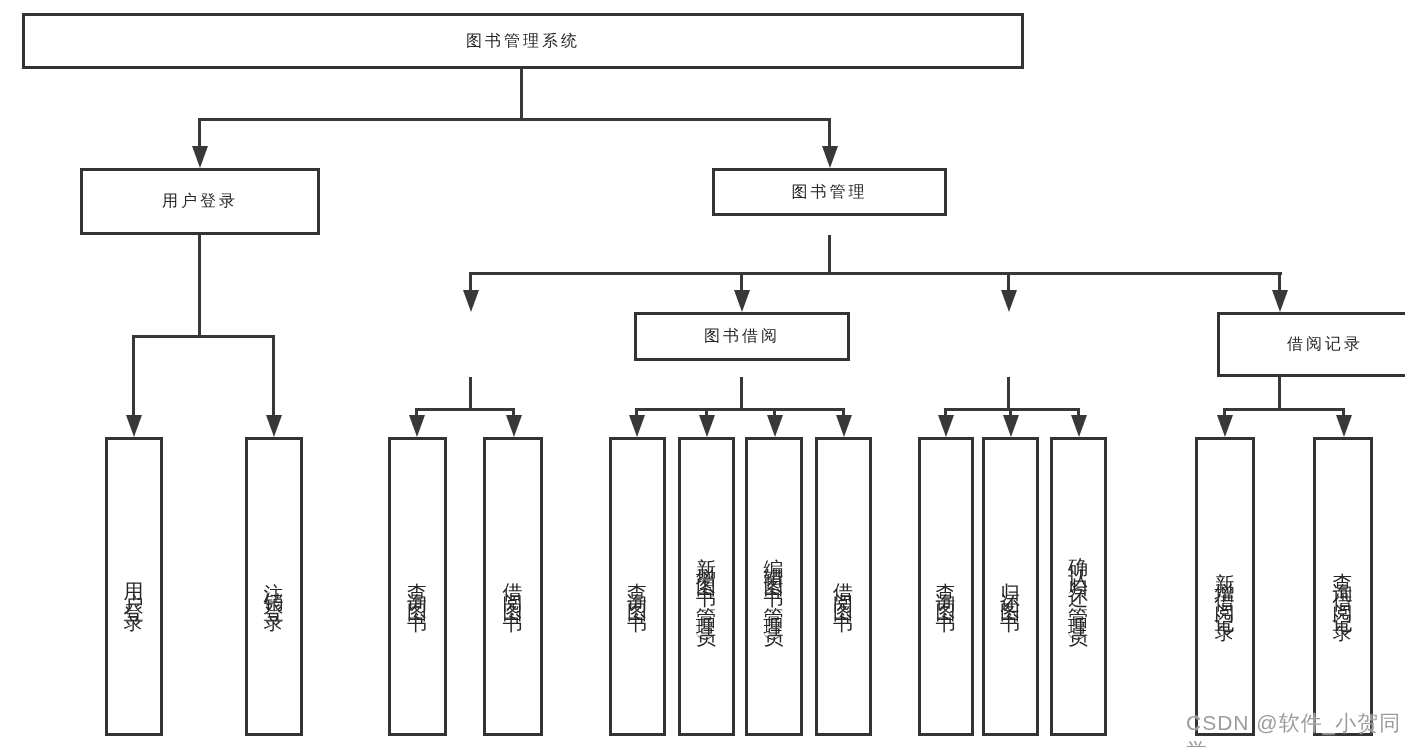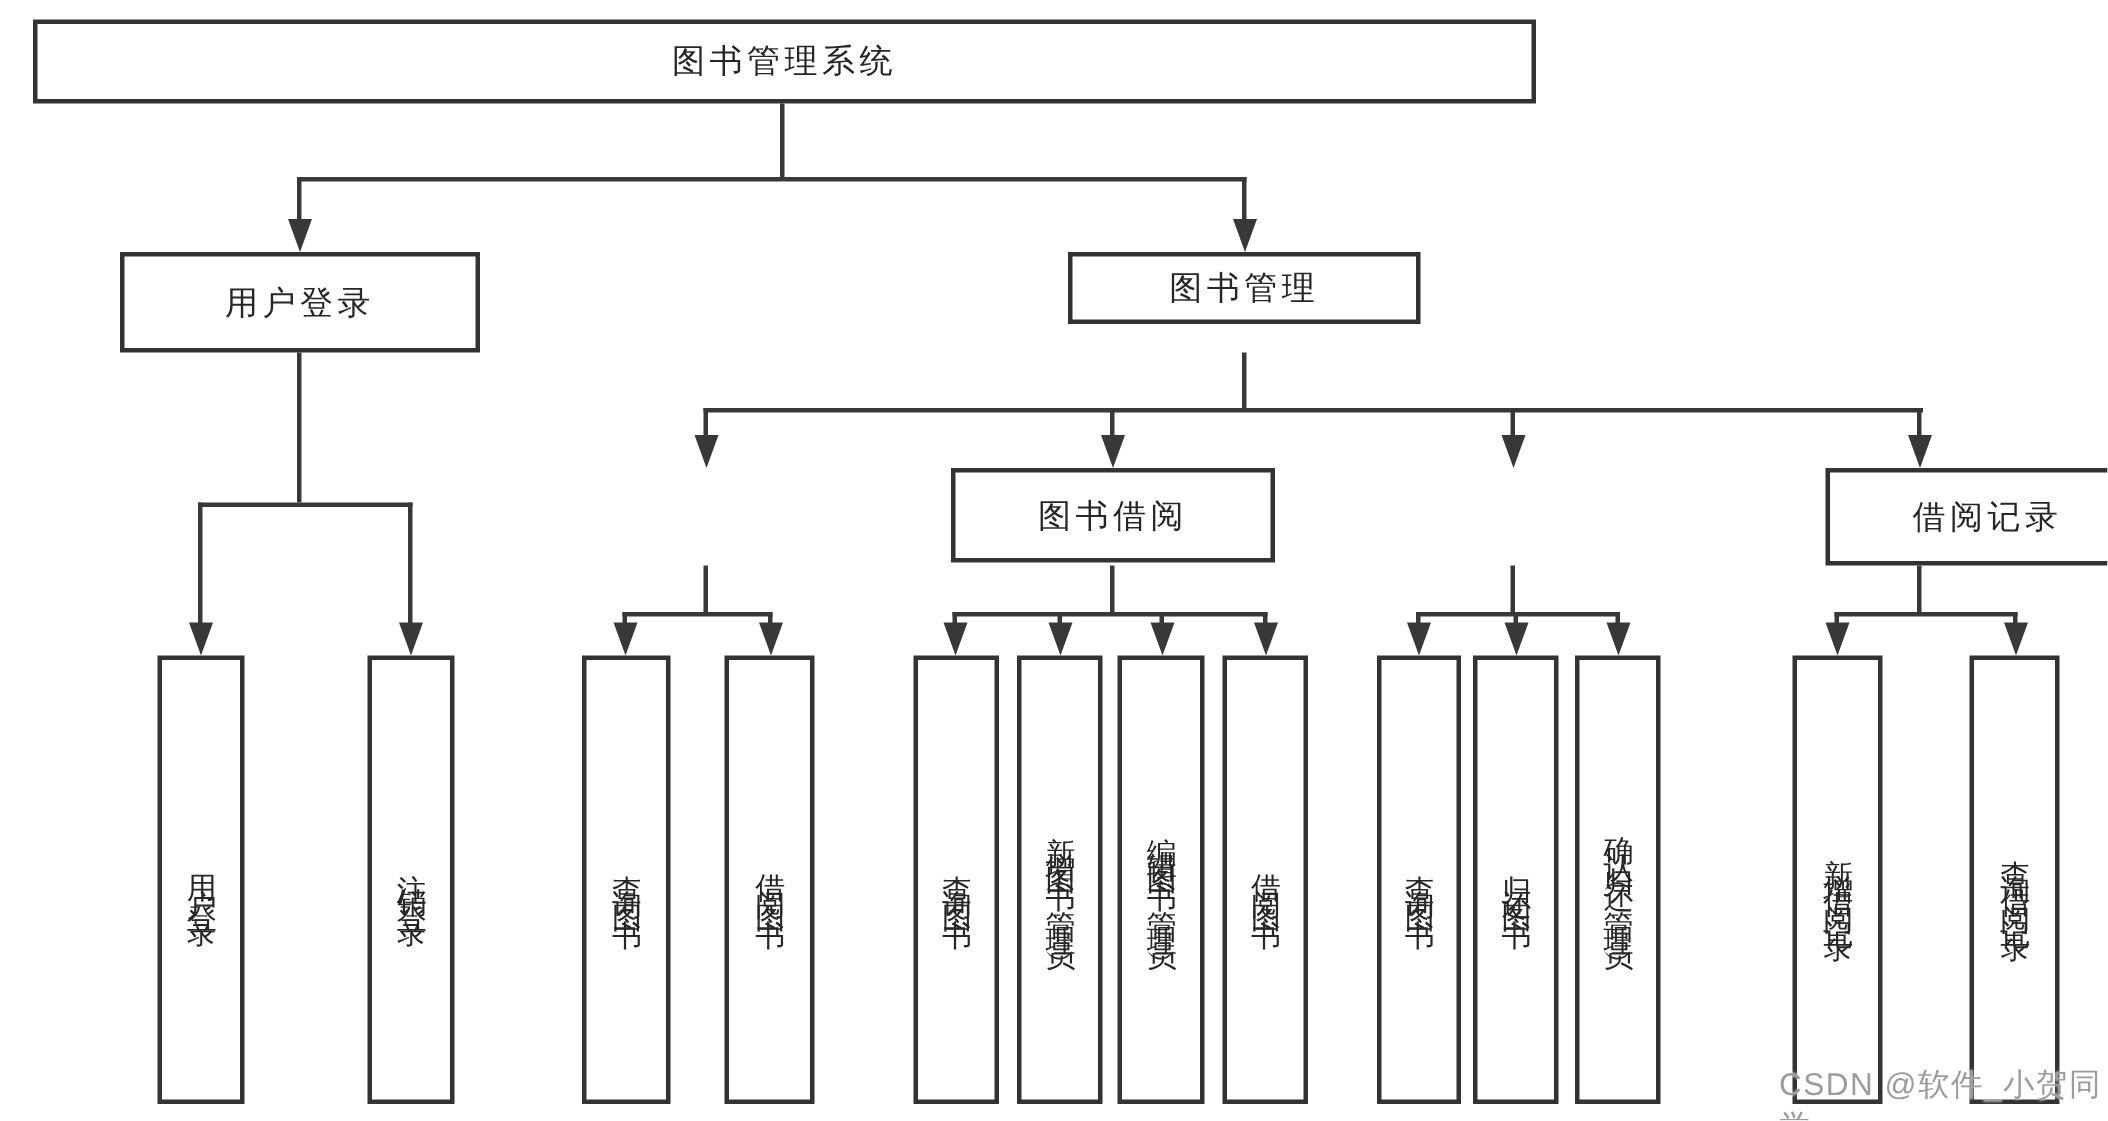--- a/index.html
+++ b/index.html
@@ -6,21 +6,21 @@
   .canvas {
     position:relative; width:1405px; height:747px; background:#ffffff;
     font-family:"Liberation Sans", sans-serif; overflow:hidden;
   }
   .node {
     position:absolute; box-sizing:border-box;
     border:3px solid #333333; background:#ffffff;
     display:flex; align-items:center; justify-content:center;
     color:#262626;
   }
-  .hnode { font-size:22px; letter-spacing:3px;align-items:center; }
+  .hnode { font-size:16px; letter-spacing:3px;align-items:center; }
   .leaf  { font-size:20px; }
   .leaf .vtext {
     writing-mode:vertical-rl; text-orientation:mixed;
     letter-spacing:10px; line-height:1; color:#262626;
   }
   .vline { position:absolute; width:3px; background:#383838; }
   .hline { position:absolute; height:3px; background:#383838; }
   .arrow {
     position:absolute; width:0; height:0;
     border-left:8px solid transparent; border-right:8px solid transparent;
@@ -66,21 +66,21 @@
   <div class="hline" style="left:469px;top:272px;width:813px"></div>
   <div class="vline" style="left:469px;top:272px;height:20px"></div>
   <div class="arrow" style="left:463px;top:290px"></div>
   <div class="vline" style="left:740px;top:272px;height:20px"></div>
   <div class="arrow" style="left:734px;top:290px"></div>
   <div class="vline" style="left:1007px;top:272px;height:20px"></div>
   <div class="arrow" style="left:1001px;top:290px"></div>
   <div class="vline" style="left:1278px;top:272px;height:20px"></div>
   <div class="arrow" style="left:1272px;top:290px"></div>
 
-  <div class="node hnode" style="left:634px;top:312px;width:216px;height:63px">
+  <div class="node hnode" style="left:634px;top:312px;width:216px;height:49px">
     <span>图书借阅</span>
   </div>
   <div class="node hnode" style="left:1217px;top:312px;width:216px;height:65px">
     <span>借阅记录</span>
   </div>
 
   <div class="vline" style="left:469px;top:377px;height:31px"></div>
   <div class="hline" style="left:415px;top:408px;width:100px"></div>
   <div class="vline" style="left:415px;top:408px;height:9px"></div>
   <div class="arrow" style="left:409px;top:415px"></div>

